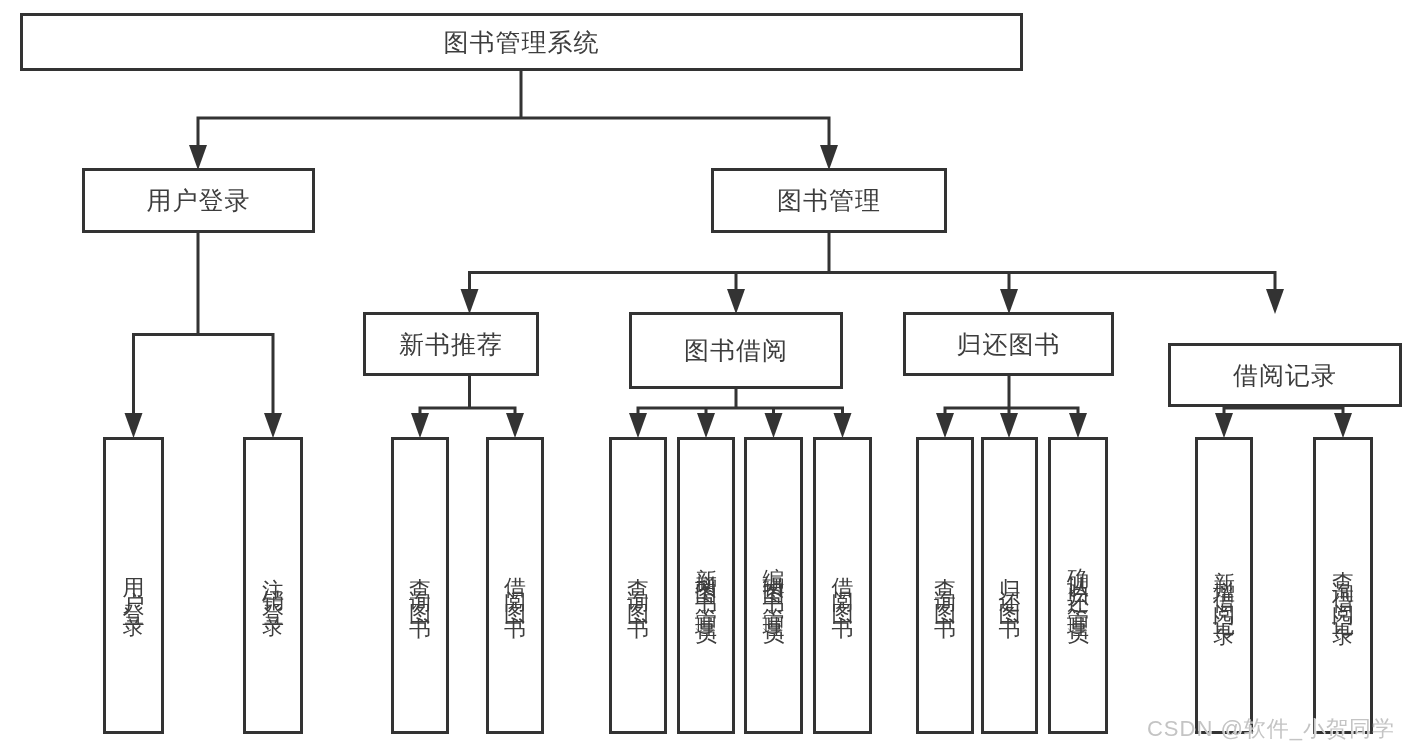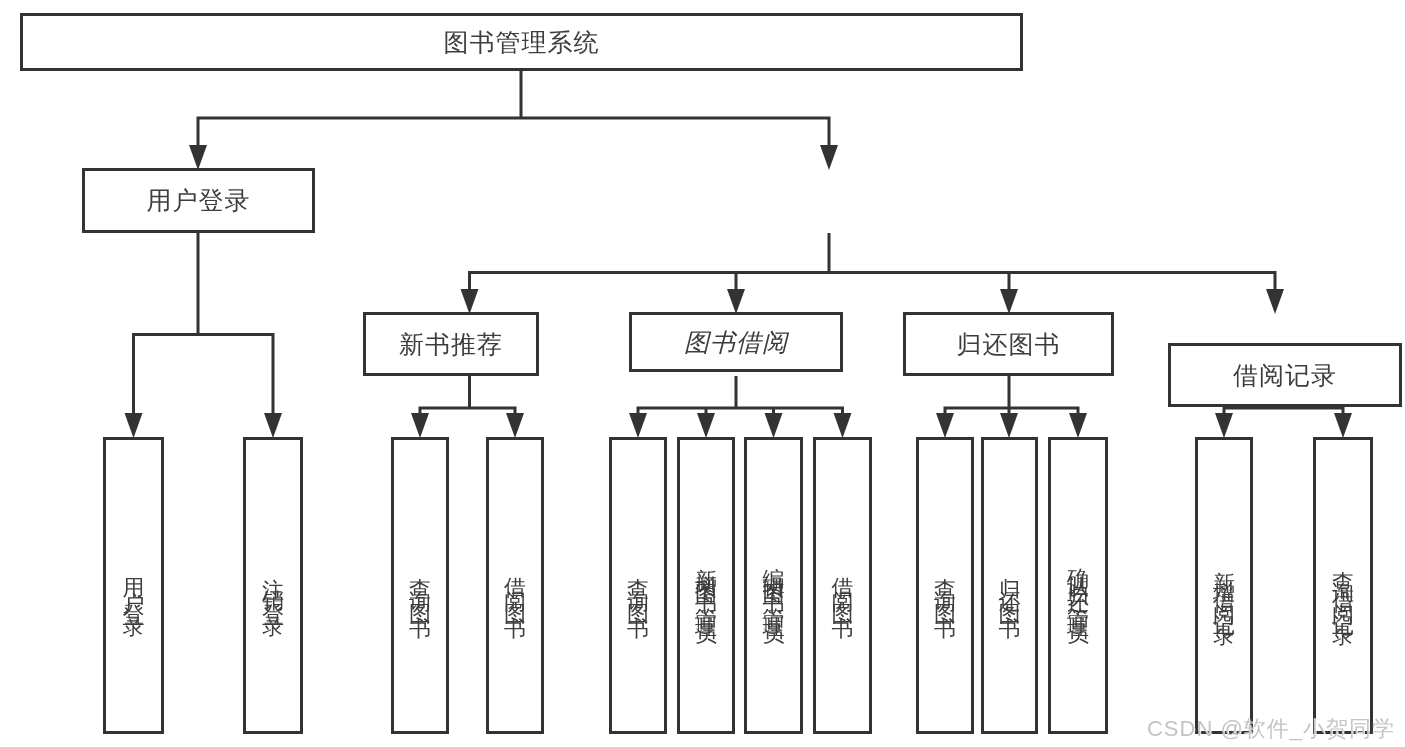--- a/index.html
+++ b/index.html
@@ -52,21 +52,21 @@
     color: #c4c4c4;
     text-shadow: 1px 1px 0 rgba(255,255,255,0.9);
     z-index: 5;
     letter-spacing: 1px;
   }
   
   #n-root        { left: 20px;   top: 13px;  width: 1003px; height: 58px; }
   #n-user-login  { left: 82px;   top: 168px; width: 233px;  height: 65px; }
   #n-book-mgmt   { left: 711px;  top: 168px; width: 236px;  height: 65px; }
   #n-new-book    { left: 363px;  top: 312px; width: 176px;  height: 64px; }
-  #n-borrow      { left: 629px;  top: 312px; width: 214px;  height: 60px; font-style: italic; }
+  #n-borrow      { left: 629px;  top: 312px; width: 214px;  height: 77px; }
   #n-current     { left: 903px;  top: 312px; width: 211px;  height: 64px; }
   #n-records     { left: 1168px; top: 312px; width: 234px;  height: 64px; margin-top: 31px; }
   #l-ul-login    { left: 103px;  width: 61px; }
   #l-ul-logout   { left: 243px;  width: 60px; }
   #l-nb-query    { left: 391px;  width: 58px; }
   #l-nb-borrow   { left: 486px;  width: 58px; }
   #l-bb-query    { left: 609px;  width: 58px; }
   #l-bb-add      { left: 677px;  width: 58px; }
   #l-bb-edit     { left: 744px;  width: 59px; }
   #l-bb-borrow   { left: 813px;  width: 59px; }
@@ -124,20 +124,23 @@
     </g>
   </svg>
 
   <div id="n-root" class="node h-node">
     <span>图书管理系统</span>
   </div>
 
   <div id="n-user-login" class="node h-node">
     <span>用户登录</span>
   </div>
+  <div id="n-book-mgmt" class="node h-node">
+    <span>图书管理</span>
+  </div>
 
   <div id="n-new-book" class="node h-node">
     <span>新书推荐</span>
   </div>
   <div id="n-borrow" class="node h-node">
     <span>图书借阅</span>
   </div>
   <div id="n-current" class="node h-node">
     <span>归还图书</span>
   </div>

